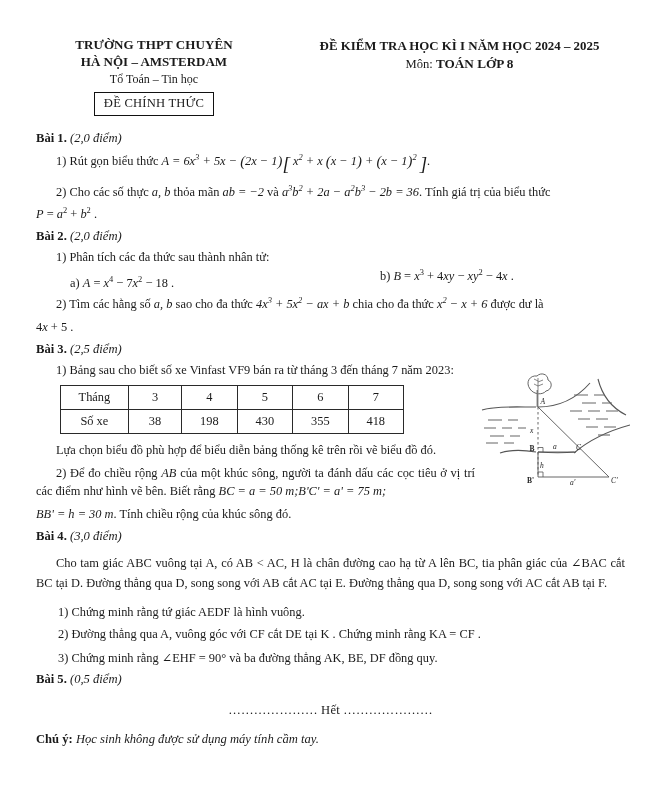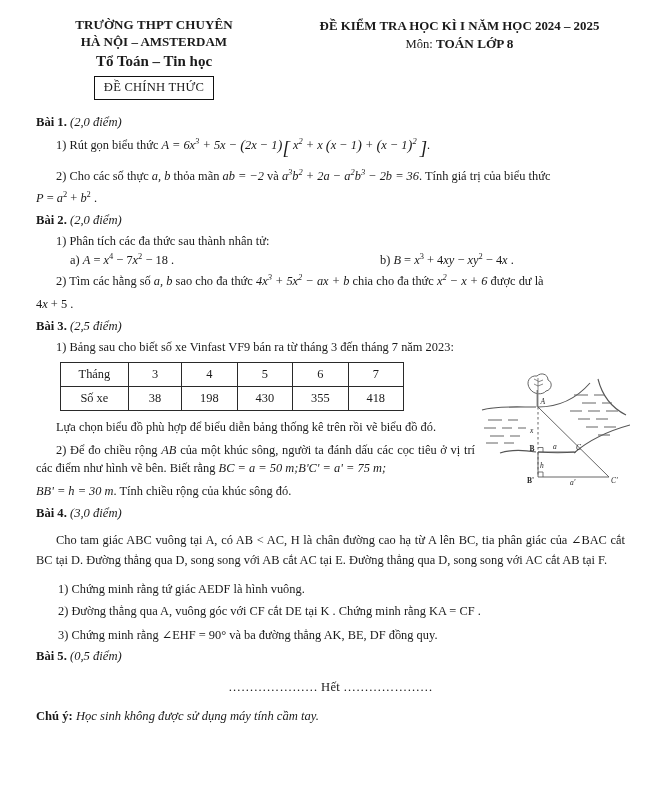--- a/index.html
+++ b/index.html
@@ -20,21 +20,21 @@
     position: relative;
     width: 647px;
     height: 785px;
     padding: 0;
   }
 
   
   .header {
     display: flex;
     flex-direction: row;
-    padding: 16px 18px 0 18px;
+    padding: 36px 18px 0 18px;
   }
   .hdr-left {
     width: 272px;
     text-align: center;
     line-height: 1.34;
   }
   .hdr-right {
     flex: 1;
     text-align: center;
     line-height: 1.4;
@@ -43,22 +43,22 @@
   .hdr-bold {
     font-weight: bold;
     font-size: 13px;
     letter-spacing: 0.1px;
   }
   .hdr-line2 {
     font-weight: bold;
     font-size: 13px;
   }
   .hdr-line3 {
-    font-weight: bold;
-    font-size: 15px;
+    font-weight: normal;
+    font-size: 12px;
   }
   .hdr-r1 {
     font-weight: bold;
     font-size: 12.9px;
     white-space: nowrap;
   }
   .hdr-r2 {
     font-size: 12.6px;
   }
   .hdr-r2 b { font-size: 13.2px; }
@@ -98,21 +98,21 @@
   .m { font-style: italic; font-family: "Liberation Serif", serif; text-align: right; }
   sup { font-size: 0.68em; vertical-align: super; line-height: 0; }
   .big-br { font-size: 1.55em; vertical-align: -0.26em; font-weight: 300; }
   .paren { font-size: 1.18em; vertical-align: -0.07em; }
 
   
   .two-col {
     display: flex;
     margin-top: 3px;
   }
-  .two-col .c1 { width: 300px; padding-left: 34px; }
+  .two-col .c1 { width: 300px; padding-left: 34px; margin-top: 7px; }
   .two-col .c2 { flex: 1; padding-left: 10px; }
 
   
   .tbl-wrap { padding-left: 24px; margin-top: 6px; }
   table.data {
     border-collapse: collapse;
     width: 344px;
     font-size: 12.4px;
   }
   table.data td {

